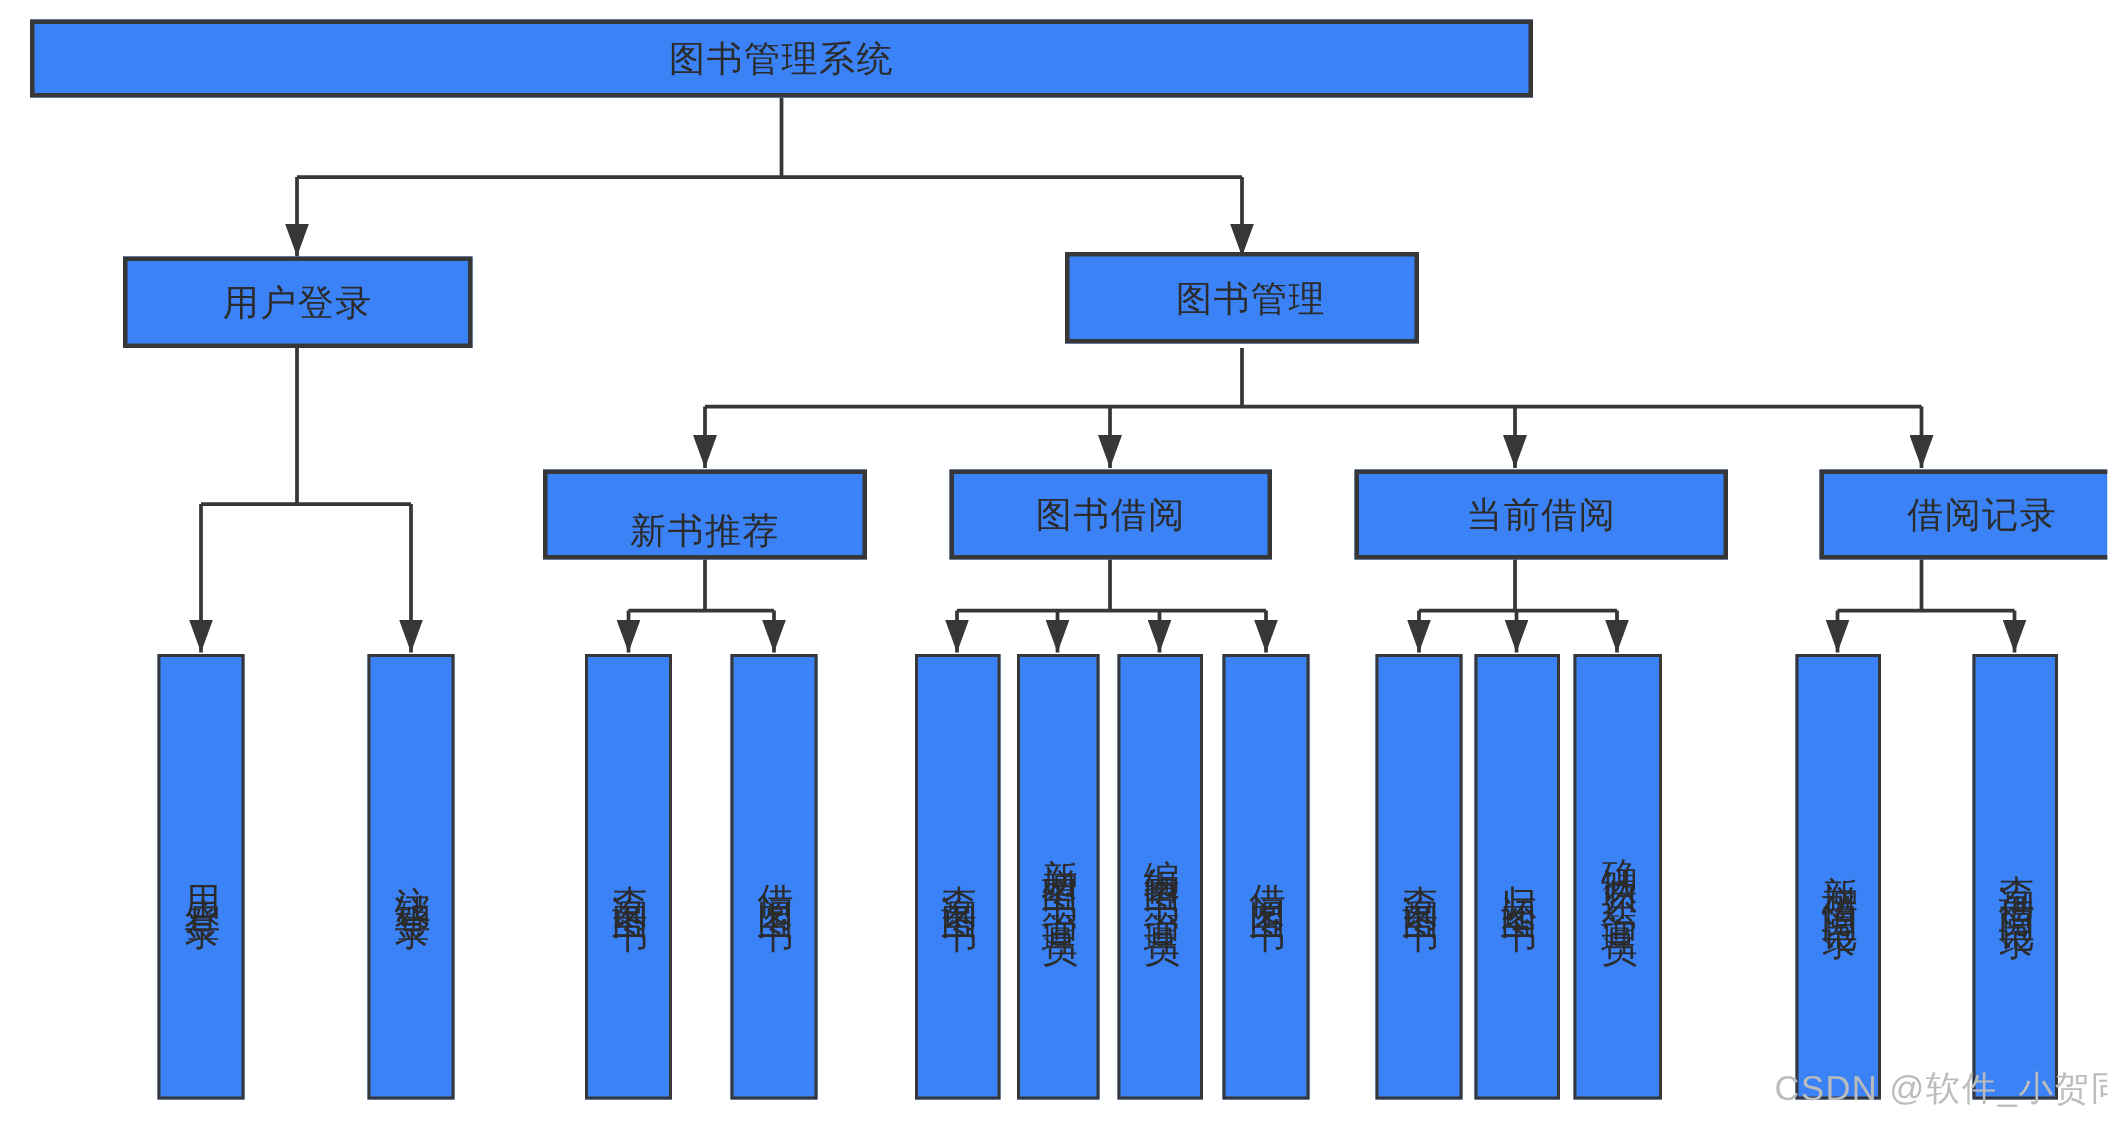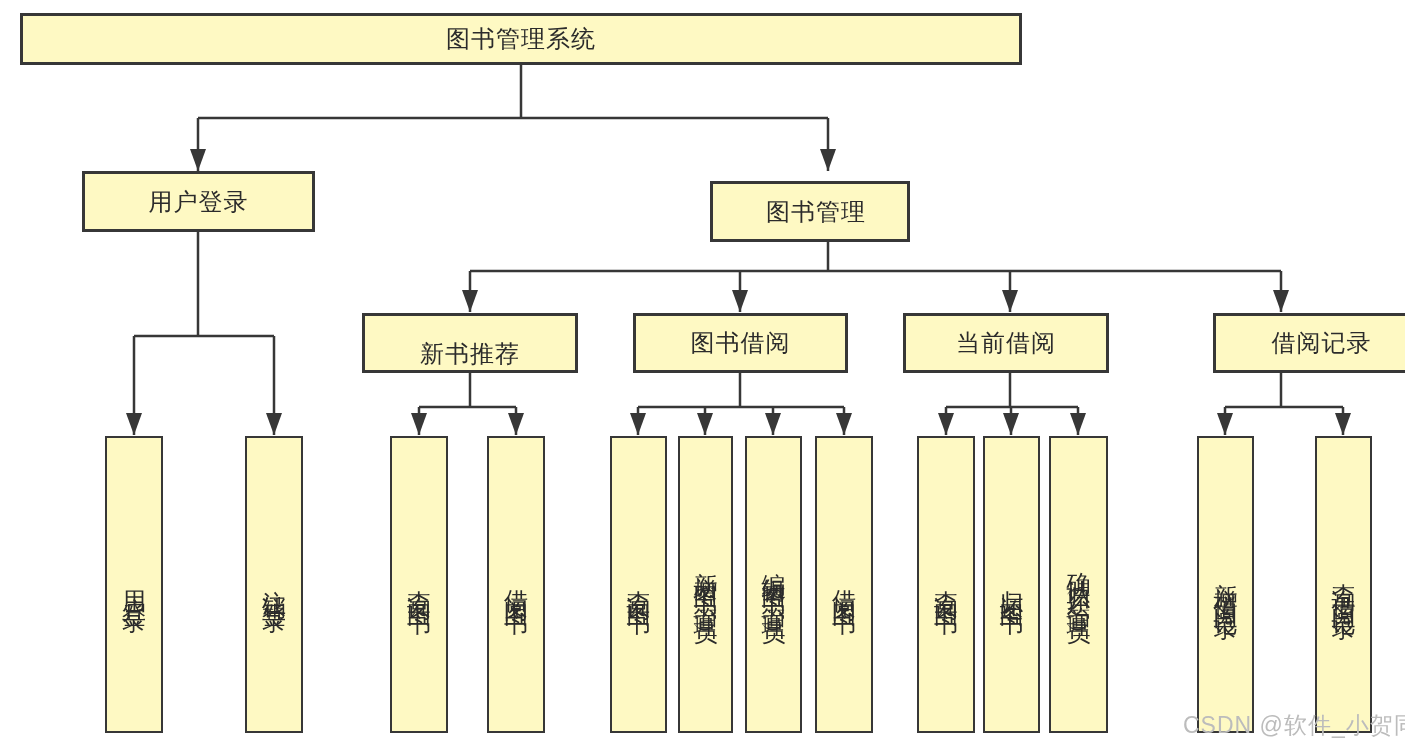--- a/index.html
+++ b/index.html
@@ -2,21 +2,21 @@
 <html><head>
 <meta charset="utf-8">
 <style>
   html,body{margin:0;padding:0;background:#ffffff;}
   .canvas{
     position:relative;width:1405px;height:747px;background:#ffffff;overflow:hidden;
     font-family:"Liberation Sans",sans-serif;color:#2b2b2b;
   }
   .wires{position:absolute;left:0;top:0;z-index:1;}
   .node{
-    position:absolute;box-sizing:border-box;border:3px solid #373737;background:#fef9c3;
+    position:absolute;box-sizing:border-box;border:3px solid #373737;background:#3b82f6;
     display:flex;align-items:center;justify-content:center;z-index:2;
     font-size:24px;letter-spacing:1px;white-space:nowrap;
   }
   .leaf{border-width:2.5px;}
   .leaf .vtext{
     writing-mode:vertical-rl;text-orientation:mixed;letter-spacing:7px;
     font-size:24px;line-height:1;
   }
   .watermark{
     position:absolute;z-index:5;font-size:23px;color:#bcbcbc;
@@ -78,31 +78,31 @@
     </g>
   </svg>
 
   <div class="node" style="left:20px;top:13px;width:1002px;height:52px;">
     <span>图书管理系统</span>
   </div>
 
   <div class="node" style="left:82px;top:171px;width:233px;height:61px;">
     <span>用户登录</span>
   </div>
-  <div class="node" style="left:710px;top:181px;width:200px;height:61px;padding-left:12px;">
+  <div class="node" style="left:710px;top:168px;width:236px;height:61px;padding-left:12px;">
     <span>图书管理</span>
   </div>
 
   <div class="node" style="left:362px;top:313px;width:216px;height:60px;align-items:flex-end;">
     <span>新书推荐</span>
   </div>
   <div class="node" style="left:633px;top:313px;width:215px;height:60px;">
     <span>图书借阅</span>
   </div>
-  <div class="node" style="left:903px;top:313px;width:206px;height:60px;text-align:center;">
+  <div class="node" style="left:903px;top:313px;width:249px;height:60px;text-align:center;">
     <span>当前借阅</span>
   </div>
   <div class="node" style="left:1173px;top:313px;width:217px;height:60px;margin-left:40px;">
     <span>借阅记录</span>
   </div>
 
   <div class="node leaf" style="left:105px;top:436px;width:58px;height:297px;">
     <span class="vtext">用户登录</span>
   </div>
   <div class="node leaf" style="left:245px;top:436px;width:58px;height:297px;">

